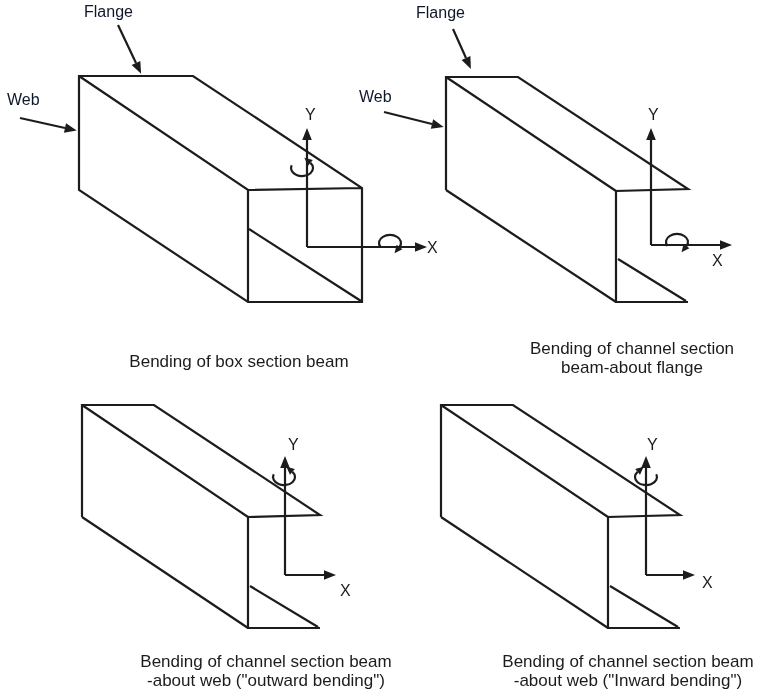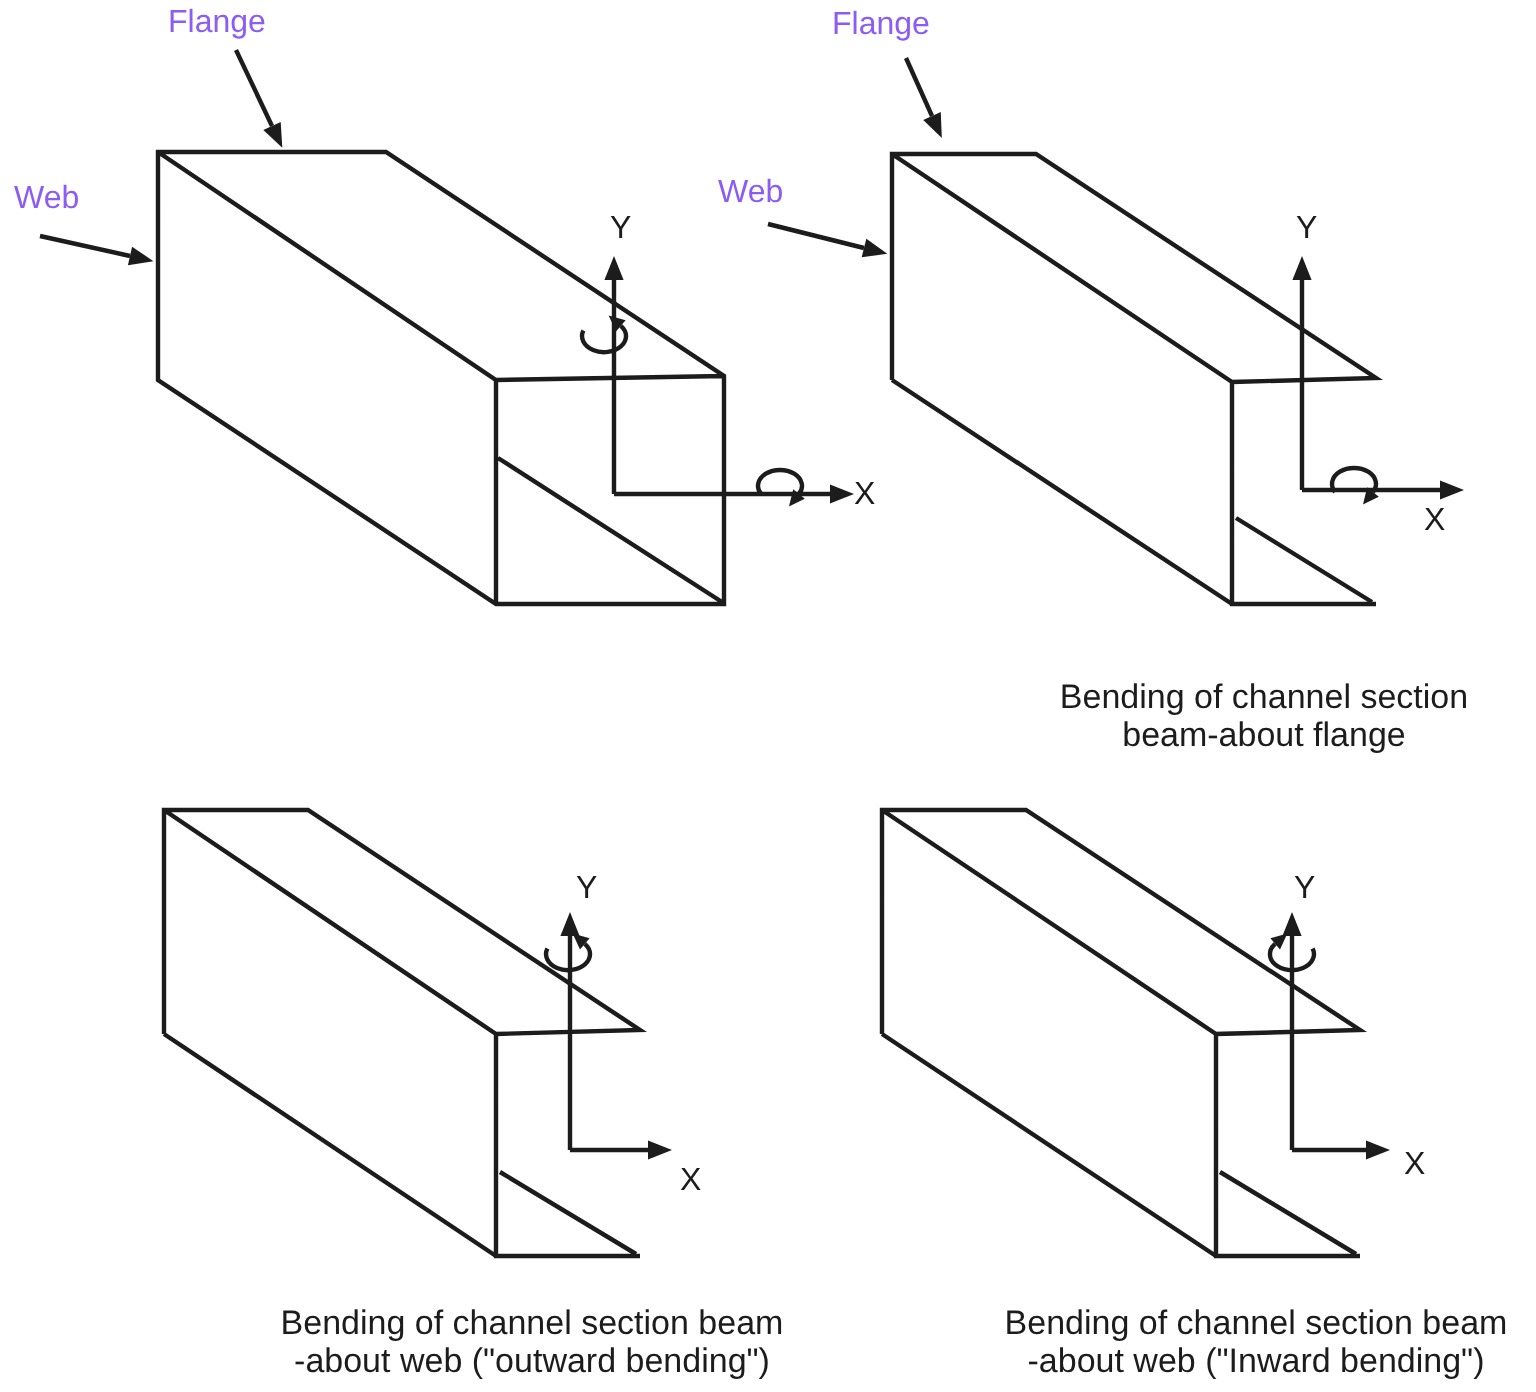--- a/index.html
+++ b/index.html
@@ -18,21 +18,21 @@
   }
   #stage svg {
     position: absolute;
     left: 0;
     top: 0;
   }
   .lbl {
     position: absolute;
     font-size: 16px;
     line-height: 18px;
-    color: #8b5cf6;
+    color: #0f172a;
     white-space: nowrap;
   }
   .axis-lbl {
     position: absolute;
     font-size: 16px;
     line-height: 17px;
     color: #1c1c1c;
   }
   .caption-line {
     position: absolute;
@@ -105,20 +105,21 @@
       <path d="M646,575 L646,468" marker-end="url(#ah)"></path>
       <path d="M646,575 L683,575" marker-end="url(#ah)"></path>
       <path d="M656.3,474.3 A11,8 0 1 1 637.6,471.9" marker-end="url(#ahs)"></path>
     </g>
   </svg>
 
   <div class="lbl" style="left:84px; top:3px;">Flange</div>
   <div class="lbl" style="left:7px; top:91px;">Web</div>
   <div class="axis-lbl" style="left:305px; top:106px;">Y</div>
   <div class="axis-lbl" style="left:427px; top:239px;">X</div>
+  <div class="caption-line" style="left:89px; top:352px; width:300px;">Bending of box section beam</div>
 
   <div class="lbl" style="left:416px; top:4px;">Flange</div>
   <div class="lbl" style="left:359px; top:88px;">Web</div>
   <div class="axis-lbl" style="left:648px; top:106px;">Y</div>
   <div class="axis-lbl" style="left:712px; top:252px;">X</div>
   <div class="caption-line" style="left:482px; top:339px; width:300px;">Bending of channel section</div>
   <div class="caption-line" style="left:482px; top:358px; width:300px;">beam-about flange</div>
 
   <div class="axis-lbl" style="left:288px; top:436px;">Y</div>
   <div class="axis-lbl" style="left:340px; top:582px;">X</div>

